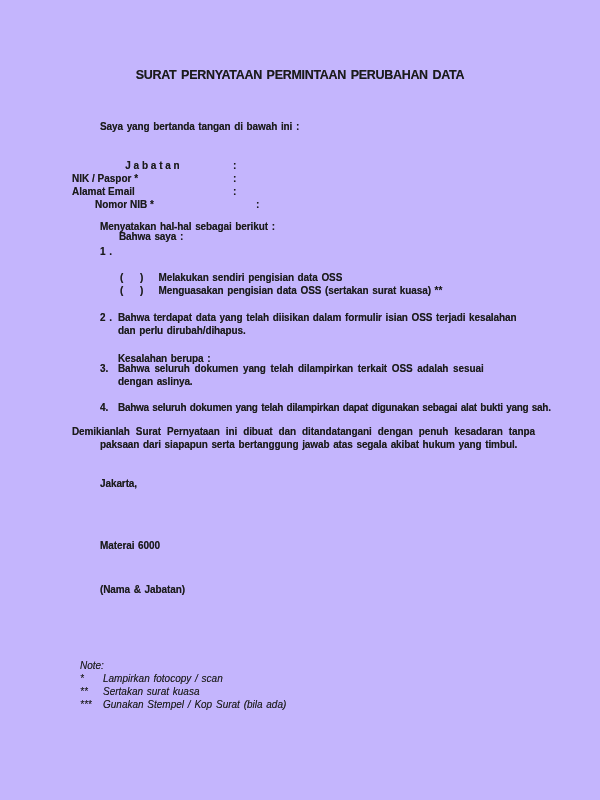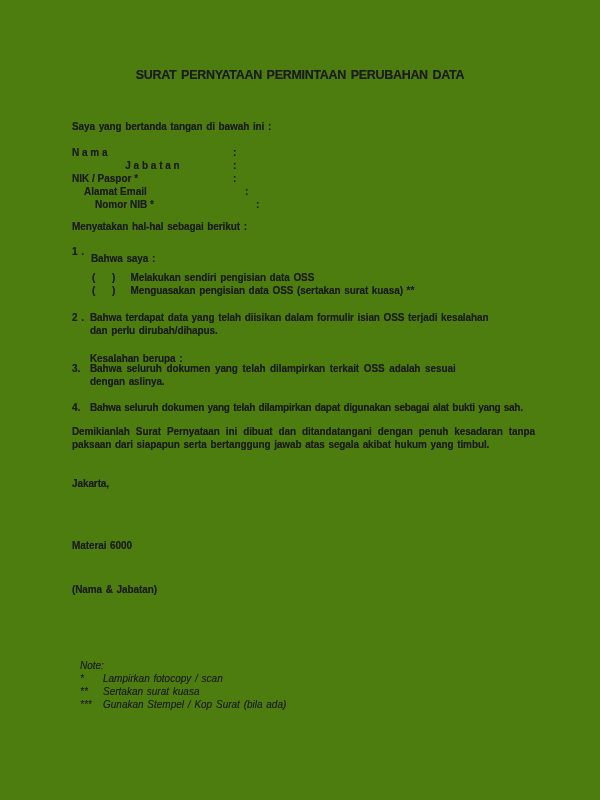--- a/index.html
+++ b/index.html
@@ -1,23 +1,23 @@
 <!DOCTYPE html>
 <html><head>
 <meta charset="utf-8">
 <style>
   html,body{margin:0;padding:0;background:#e9e9e9;}
   .page{
     position:relative;width:600px;height:800px;margin:0 auto;
-    background:#4d7c0f;overflow:hidden;
+    background:#c4b5fd;overflow:hidden;
     font-family:"Liberation Sans",sans-serif;
     font-weight:700;color:#1b1b1b;font-size:10px;
     text-shadow:0 0 0.5px rgba(30,30,30,0.55);
   }
-  .line{position:absolute;white-space:nowrap;letter-spacing:-0.1px;word-spacing:1px;line-height:13px;}
+  .line{position:absolute;white-space:nowrap;letter-spacing:-0.1px;word-spacing:1px;line-height:13px;margin-left:28px;}
   .title{
     position:absolute;top:68px;left:0;width:600px;text-align:center;
     font-size:12.5px;letter-spacing:-0.3px;word-spacing:1.5px;white-space:nowrap;
   }
   .field-row{position:absolute;left:72px;white-space:nowrap;line-height:13px;}
   .f-label{display:inline-block;width:161px;}
   .f-colon{display:inline-block;}
   .f-value{display:inline-block;margin-left:6px;min-width:120px;}
   .num{position:absolute;white-space:nowrap;}
   .cb-marker{display:inline-block;letter-spacing:5px;word-spacing:4px;margin-right:10px;}
@@ -32,40 +32,37 @@
 </style>
 </head>
 <body>
 
 <div class="page">
 
   <div class="title">SURAT PERNYATAAN PERMINTAAN PERUBAHAN DATA</div>
 
   <div class="line" style="top:120px;left:72px;">Saya yang bertanda tangan di bawah ini :</div>
 
-  <div class="field-row" style="top:146px;">
-    <span class="f-label">N a m a</span><span class="f-colon">:</span><span class="f-value"></span>
-  </div>
   <div class="field-row" style="top:159px;text-align:center;">
     <span class="f-label">J a b a t a n</span><span class="f-colon">:</span><span class="f-value"></span>
   </div>
   <div class="field-row" style="top:172px;">
     <span class="f-label">NIK / Paspor *</span><span class="f-colon">:</span><span class="f-value"></span>
   </div>
-  <div class="field-row" style="top:185px;margin-left:12px;">
+  <div class="field-row" style="top:185px;">
     <span class="f-label">Alamat Email</span><span class="f-colon">:</span><span class="f-value"></span>
   </div>
   <div class="field-row" style="top:198px;padding-left:23px;">
     <span class="f-label">Nomor NIB *</span><span class="f-colon">:</span><span class="f-value"></span>
   </div>
 
   <div class="line" style="top:220px;left:72px;">Menyatakan hal-hal sebagai berikut :</div>
 
   <div class="line num" style="top:245px;left:72px;">1 .</div>
-  <div class="line" style="top:252px;left:91px;">Bahwa saya :</div>
+  <div class="line" style="top:230px;left:91px;">Bahwa saya :</div>
 
   <div class="line" style="top:271px;left:92px;">
     <span class="cb-marker">( )</span><span>Melakukan sendiri pengisian data OSS</span>
   </div>
   <div class="line" style="top:284px;left:92px;">
     <span class="cb-marker">( )</span><span>Menguasakan pengisian data OSS (sertakan surat kuasa) **</span>
   </div>
 
   <div class="line num" style="top:311px;left:72px;">2 .</div>
   <div class="line" style="top:311px;left:90px;">Bahwa terdapat data yang telah diisikan dalam formulir isian OSS terjadi kesalahan</div>

